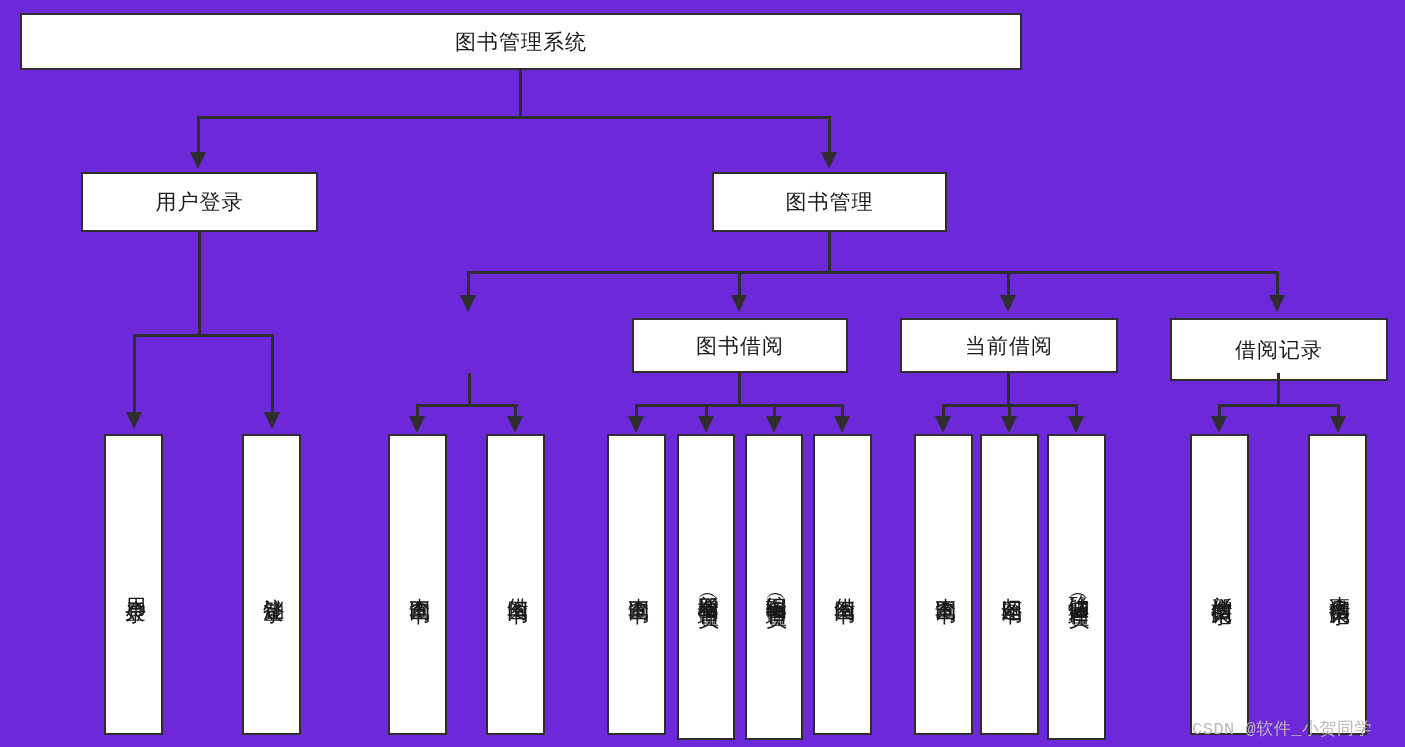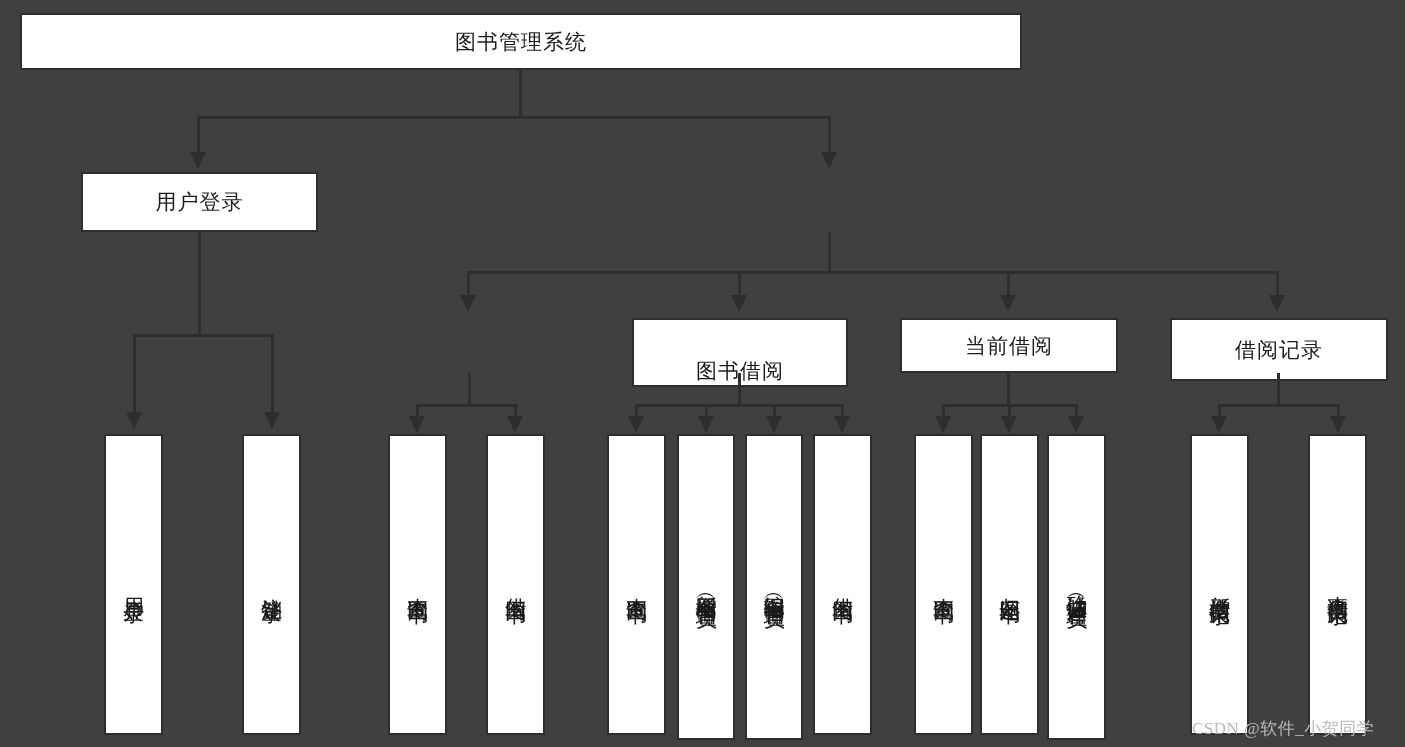--- a/index.html
+++ b/index.html
@@ -4,22 +4,22 @@
 <style>
   html, body {
     margin: 0;
     padding: 0;
     background: #ffffff;
   }
   #canvas {
     position: relative;
     width: 1405px;
     height: 747px;
-    background: #404040;
-    font-family: Liberation Serif, serif;
+    background: #6d28d9;
+    font-family: Liberation Mono, monospace;
     overflow: hidden;
   }
   .node {
     position: absolute;
     box-sizing: border-box;
     border: 2px solid #2e2e2e;
     background: #ffffff;
     display: flex;
     align-items: center;
     justify-content: center;
@@ -80,41 +80,44 @@
 
   <div class="edge h" style="left:199px; top:116px; width:632px;"></div>
 
   <div class="edge v" style="left:197px; top:116px; height:38px;"></div>
   <div class="arrow" style="left:190px; top:152px;"></div>
   <div class="edge v" style="left:828px; top:116px; height:38px;"></div>
   <div class="arrow" style="left:821px; top:152px;"></div>
 
   <div class="node h" style="left:81px; top:172px; width:237px; height:60px;">
     <span>用户登录</span>
+  </div>
+  <div class="node h" style="left:712px; top:172px; width:235px; height:60px;">
+    <span>图书管理</span>
   </div>
 
   <div class="edge v" style="left:198px; top:232px; height:104px;"></div>
   <div class="edge h" style="left:134px; top:334px; width:140px;"></div>
   <div class="edge v" style="left:133px; top:334px; height:80px;"></div>
   <div class="arrow" style="left:126px; top:412px;"></div>
   <div class="edge v" style="left:271px; top:334px; height:80px;"></div>
   <div class="arrow" style="left:264px; top:412px;"></div>
 
   <div class="edge v" style="left:828px; top:232px; height:42px;"></div>
   <div class="edge h" style="left:468px; top:271px; width:811px;"></div>
   <div class="edge v" style="left:467px; top:271px; height:26px;"></div>
   <div class="arrow" style="left:460px; top:295px;"></div>
   <div class="edge v" style="left:738px; top:271px; height:26px;"></div>
   <div class="arrow" style="left:731px; top:295px;"></div>
   <div class="edge v" style="left:1007px; top:271px; height:26px;"></div>
   <div class="arrow" style="left:1000px; top:295px;"></div>
   <div class="edge v" style="left:1276px; top:271px; height:26px;"></div>
   <div class="arrow" style="left:1269px; top:295px;"></div>
 
-  <div class="node h" style="left:632px; top:318px; width:216px; height:69px;align-items:flex-end;">
+  <div class="node h" style="left:632px; top:318px; width:216px; height:55px;">
     <span>图书借阅</span>
   </div>
   <div class="node h" style="left:900px; top:318px; width:218px; height:55px;">
     <span>当前借阅</span>
   </div>
   <div class="node h" style="left:1170px; top:318px; width:218px; height:63px;">
     <span>借阅记录</span>
   </div>
 
   <div class="edge v" style="left:468px; top:373px; height:34px;"></div>

